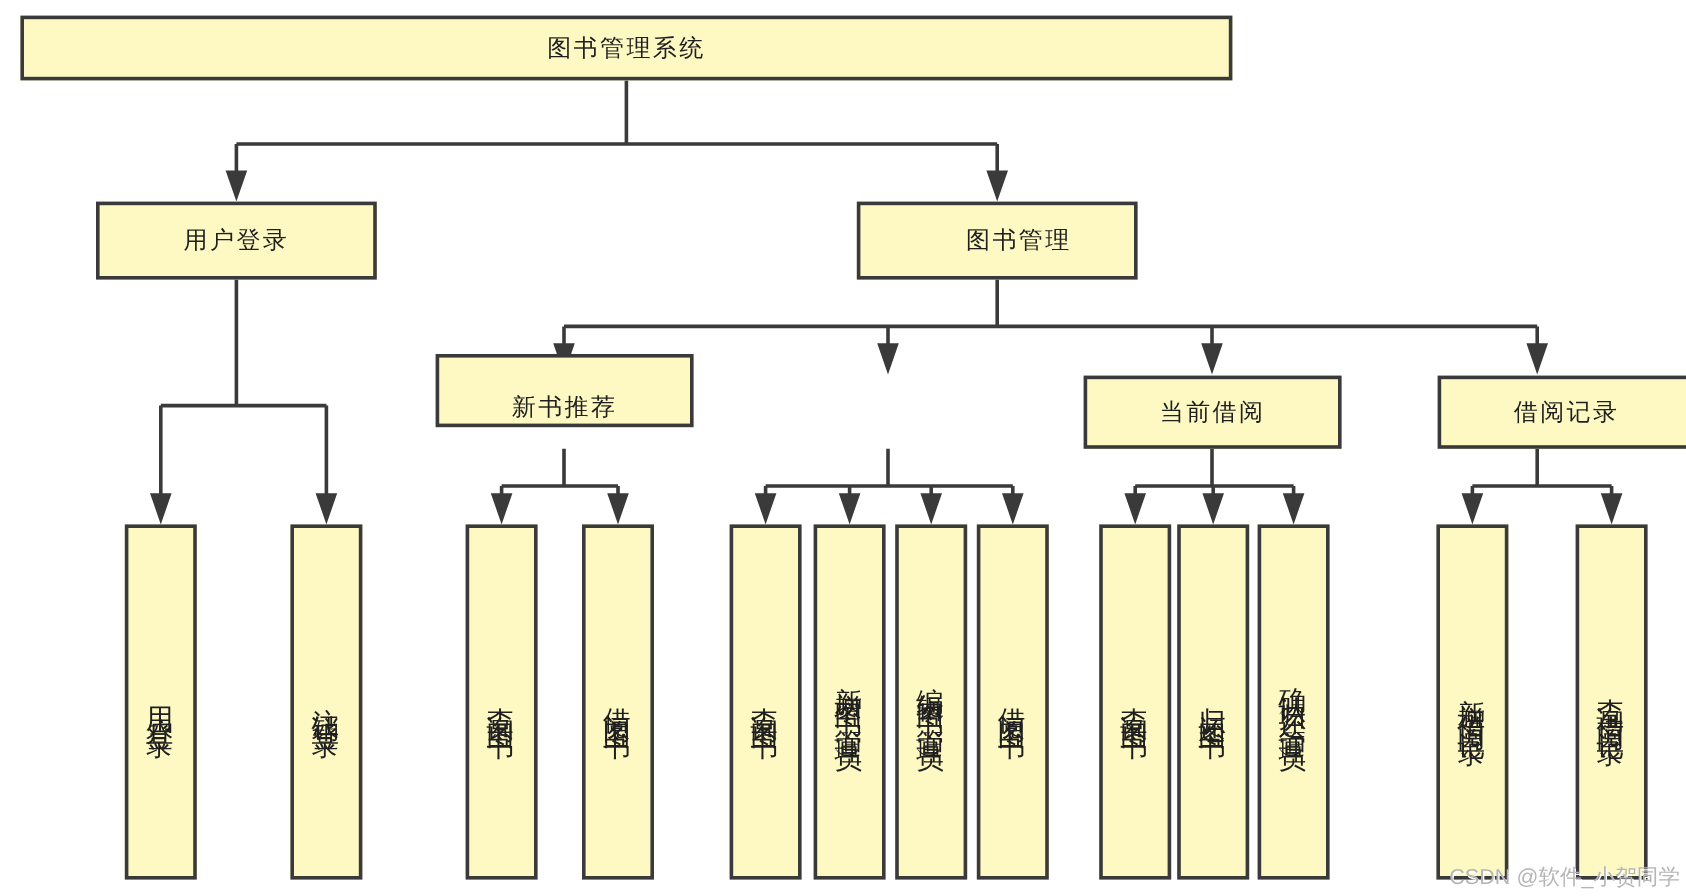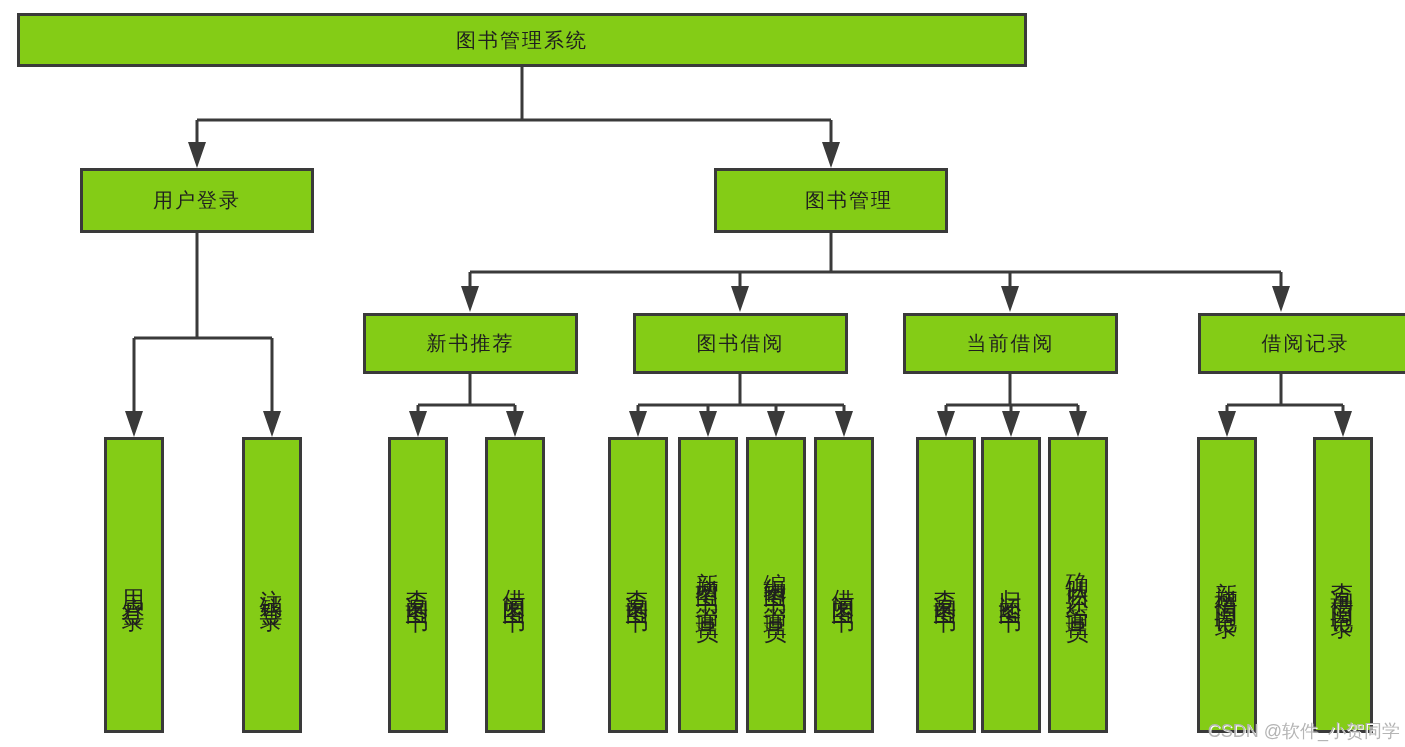--- a/index.html
+++ b/index.html
@@ -16,21 +16,21 @@
     background: #ffffff;
   }
   svg.connectors {
     position: absolute; left: 0; top: 0;
     width: 1405px; height: 747px;
     z-index: 1;
   }
   .box {
     position: absolute;
     border: 3px solid #3a3a3a;
-    background: #84cc16;
+    background: #fef9c3;
     display: flex;
     align-items: center;
     justify-content: center;
     color: #1f1f1f;
     z-index: 2;
   }
   .h-label {
     font-size: 20px;
     letter-spacing: 2px;
     white-space: nowrap;
@@ -39,21 +39,21 @@
     writing-mode: vertical-rl;
     text-orientation: mixed;
     font-size: 23px;
     letter-spacing: 7px;
     white-space: nowrap;
   }
   
   .n-root { left: 17px;   top: 13px;  width: 1010px; height: 54px; }
   .n-ul   { left: 80px;   top: 168px; width: 234px;  height: 65px; }
   .n-bm   { left: 714px;  top: 168px; width: 234px;  height: 65px; padding-left: 36px; }
-  .n-nbr  { left: 363px;  top: 313px; width: 215px;  height: 61px; }
+  .n-nbr  { left: 363px;  top: 295px; width: 215px;  height: 61px; align-items: flex-end; }
   .n-bb   { left: 633px;  top: 313px; width: 215px;  height: 61px; }
   .n-cb   { left: 903px;  top: 313px; width: 215px;  height: 61px; }
   .n-br   { left: 1173px; top: 313px; width: 215px;  height: 61px; margin-left: 25px; }
   .leaf   { top: 437px; width: 60px; height: 296px; }
   .l-ul1 { left: 104px; }  .l-ul2 { left: 242px; }
   .l-nbr1 { left: 388px; } .l-nbr2 { left: 485px; }
   .l-bb1 { left: 608px; }  .l-bb2 { left: 678px; }
   .l-bb3 { left: 746px; }  .l-bb4 { left: 814px; }
   .l-cb1 { left: 916px; }  .l-cb2 { left: 981px; }  .l-cb3 { left: 1048px; }
   .l-br1 { left: 1197px; } .l-br2 { left: 1313px; }
@@ -138,23 +138,20 @@
   <div class="box n-ul">
     <span class="h-label">用户登录</span>
   </div>
   <div class="box n-bm">
     <span class="h-label">图书管理</span>
   </div>
 
   <div class="box n-nbr">
     <span class="h-label">新书推荐</span>
   </div>
-  <div class="box n-bb">
-    <span class="h-label">图书借阅</span>
-  </div>
   <div class="box n-cb">
     <span class="h-label">当前借阅</span>
   </div>
   <div class="box n-br">
     <span class="h-label">借阅记录</span>
   </div>
 
   <div class="box leaf l-ul1">
     <span class="vtext">用户登录</span>
   </div>

